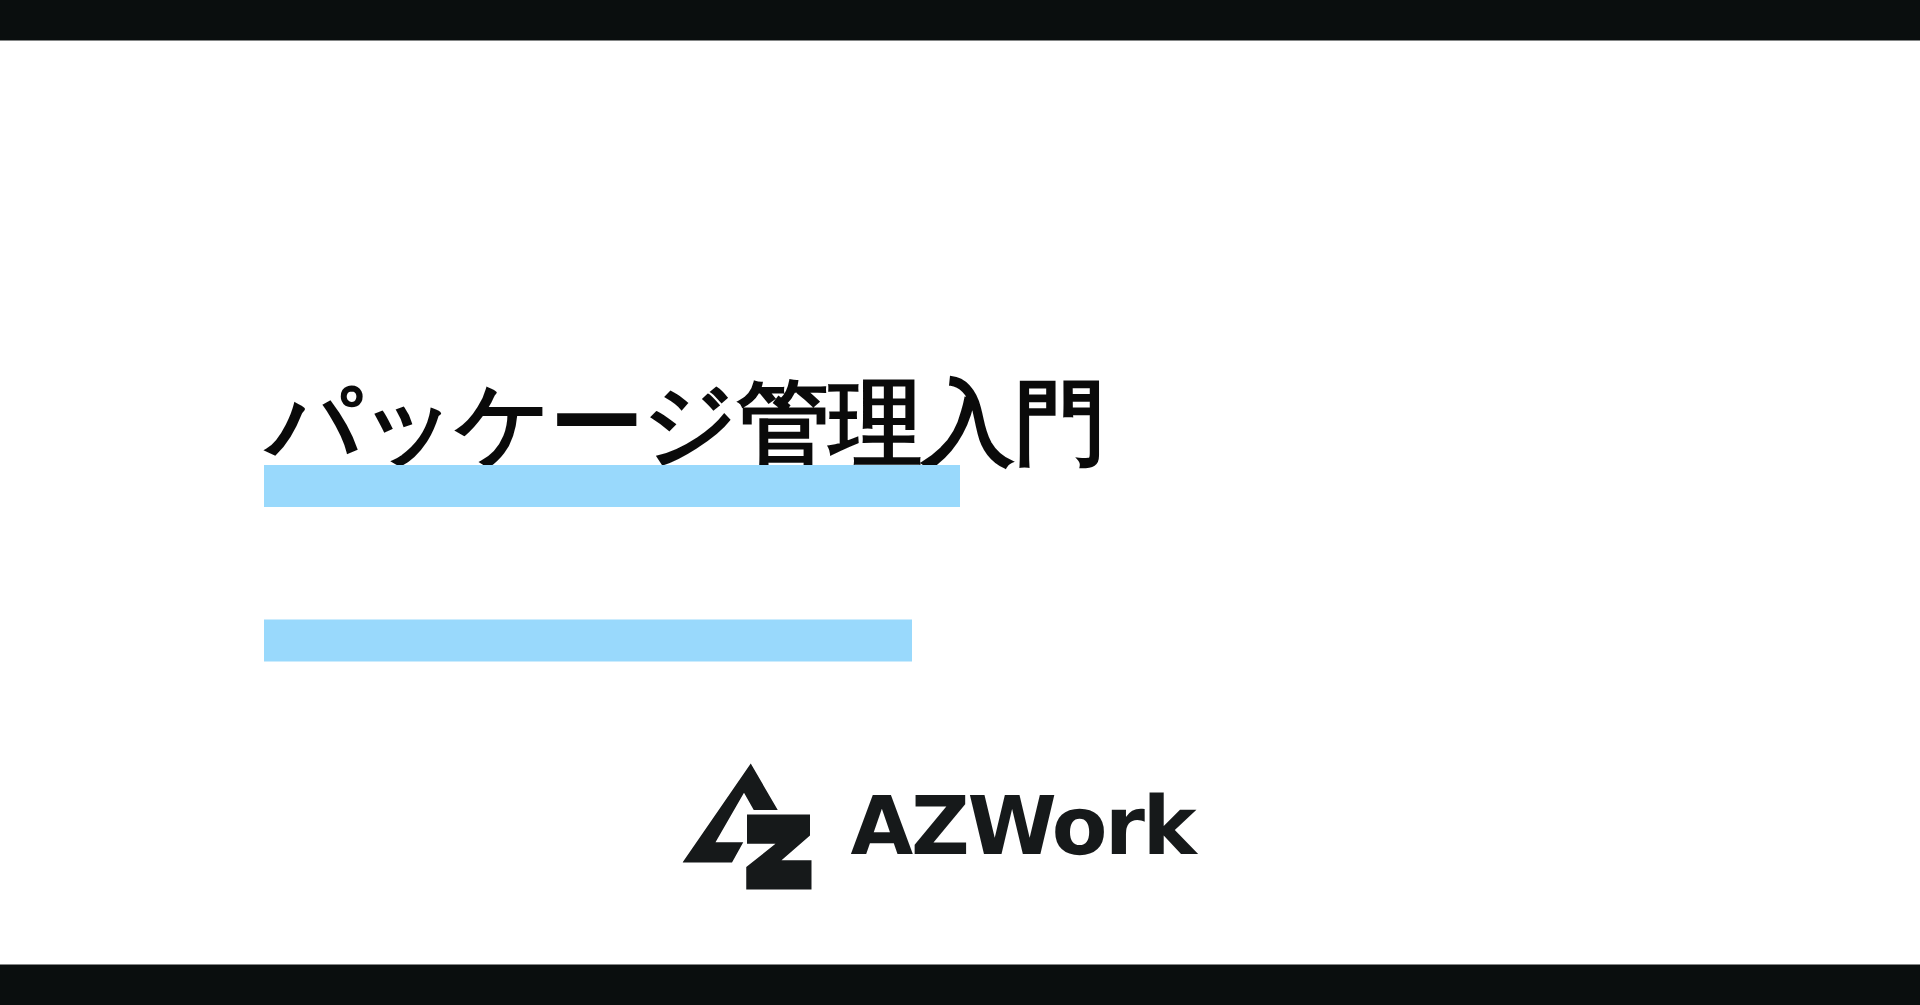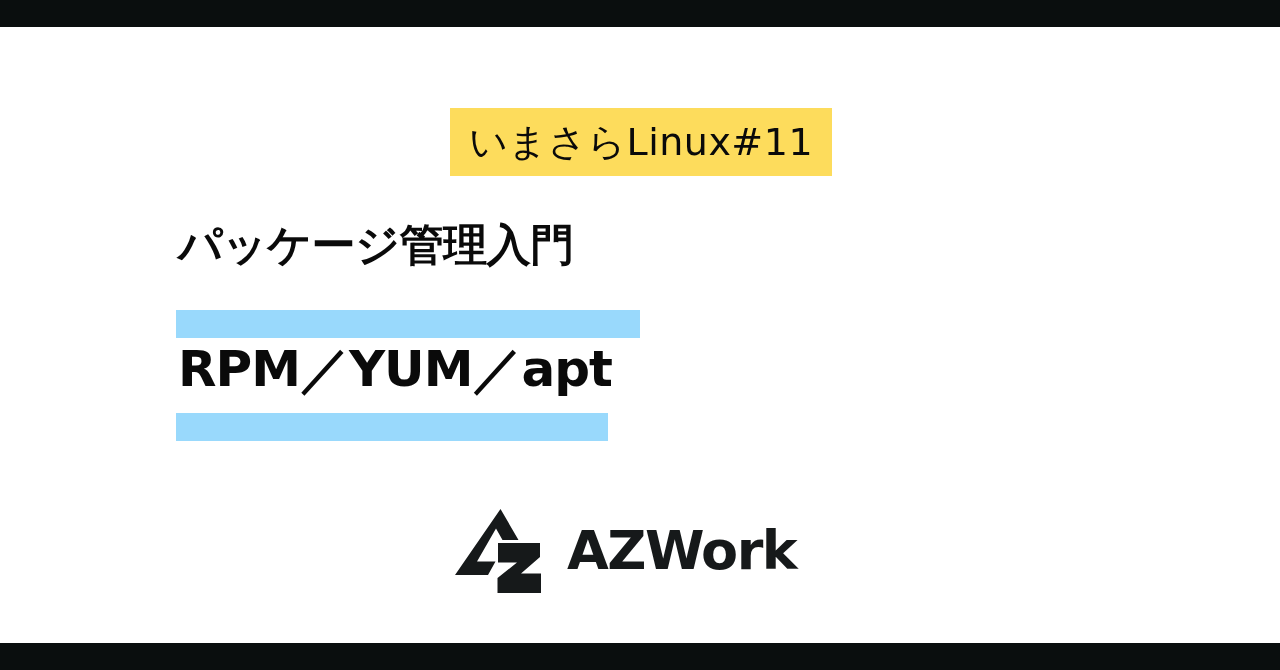--- a/index.html
+++ b/index.html
@@ -57,23 +57,23 @@
   
   .headline {
     position: absolute;
     left: 178px;
     font-weight: 700;
     color: #0a0a0a;
     line-height: 1;
     white-space: nowrap;
   }
   #main-title {
-    top: 223px;
-    font-family: Liberation Sans, sans-serif;
-    font-size: 44px;
+    top: 252px;
+    font-family: Liberation Serif, serif;
+    font-size: 62px;
     letter-spacing: -0.5px;
   }
   #sub-title {
     top: 344px;
     font-family: "DejaVu Sans", "Liberation Sans", sans-serif;
     font-size: 50px;
     letter-spacing: -1px;
   }
 
   
@@ -113,29 +113,25 @@
     white-space: nowrap;
   }
 </style>
 </head>
 <body>
 
 <div id="slide">
 
   <div class="edge-bar top"></div>
 
-  <div id="series-badge">
-    <span class="badge-text">いまさらLinux#11</span>
-  </div>
 
   <div class="headline" id="main-title">パッケージ管理入門</div>
 
   <div class="accent-bar" id="accent-bar-1"></div>
 
-  <div class="headline" id="sub-title">RPM／YUM／apt</div>
 
   <div class="accent-bar" id="accent-bar-2"></div>
 
   <div id="logo-lockup">
     <svg id="logo-mark" viewBox="0 0 96 88" xmlns="http://www.w3.org/2000/svg">
 
       <path d="M45.5 2 L63.5 33 L47.5 33 L41 21.5 L22 54.5 L40.5 54.5 L33 68 L0 68 Z" fill="#16191a"></path>
 
       <path d="M43 36 L85 36 L85 50 L66 66.5 L86 66.5 L86 86 L42.5 86 L42.5 71 L62 55.5 L43 55.5 Z" fill="#16191a"></path>
     </svg>

